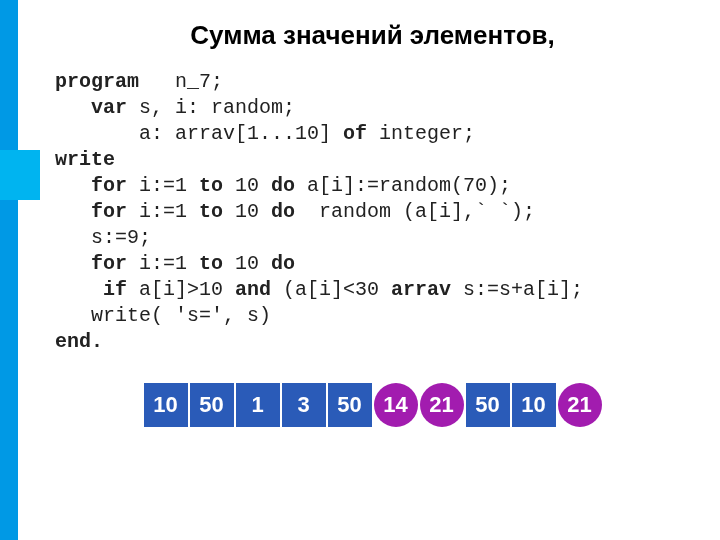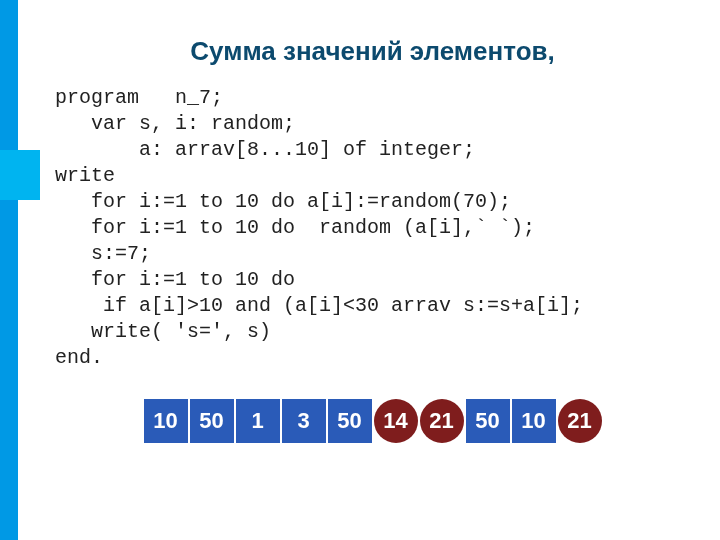--- a/index.html
+++ b/index.html
@@ -27,75 +27,74 @@
       height: 50px;
       background: #00b4f0;
     }
     .content {
       padding: 20px 20px 0 45px;
     }
     .title {
       text-align: center;
       font-size: 26px;
       font-weight: bold;
-      color: #0c4a6e;
+      color: #000000;
       line-height: 1.2;
       margin-bottom: 18px;
       padding: 0 30px;
-      margin-top: 16px;
     }
     .code-block {
       font-family: 'Courier New', monospace;
       font-size: 20px;
       line-height: 1.3;
       color: #222;
       white-space: pre;
       margin-left: 10px;
     }
-    .bold { font-weight: normal; }
+    .bold { font-weight: bold; }
     .array-row {
       display: flex;
       justify-content: center;
       margin-top: 28px;
       gap: 2px;
     }
     .cell {
       width: 44px;
       height: 44px;
       display: flex;
       align-items: center;
       justify-content: center;
       font-size: 22px;
       font-weight: bold;
       color: #fff;
       background: #2a5bb8;
     }
     .cell.highlight {
-      background: #7f1d1d;
+      background: #a21caf;
       border-radius: 22px;
     }
   </style>
 </head>
 <body>
 
 <div class="left-bar"></div>
 <div class="left-bar-accent"></div>
 
 <div class="content">
   <div class="title">
     <span>Сумма значений элементов,</span><br>
   </div>
 
   <div class="code-block"><span class="bold">program</span><span>   n_7;</span>
 <span class="bold">   var </span><span>s, i: random;</span>
-<span>       a: arrav[8...10] </span><span class="bold">of</span><span> integer;</span>
+<span>       a: arrav[1...10] </span><span class="bold">of</span><span> integer;</span>
 <span class="bold">write</span>
 <span class="bold">   for </span><span>i:=1 </span><span class="bold">to</span><span> 10 </span><span class="bold">do</span><span> a[i]:=random(70);</span>
 <span class="bold">   for </span><span>i:=1 </span><span class="bold">to</span><span> 10 </span><span class="bold">do</span><span>  random (a[i],` `);</span>
-<span>   s:=7;</span>
+<span>   s:=9;</span>
 <span class="bold">   for </span><span>i:=1 </span><span class="bold">to</span><span> 10 </span><span class="bold">do</span>
 <span class="bold">    if </span><span>a[i]&gt;10 </span><span class="bold">and</span><span> (a[i]&lt;30 </span><span class="bold">arrav</span><span> s:=s+a[i];</span>
 <span>   write( 's=', s)</span>
 <span class="bold">end.</span></div>
 
   <div class="array-row">
       <div class="cell">10</div>
       <div class="cell">50</div>
       <div class="cell">1</div>
       <div class="cell">3</div>

